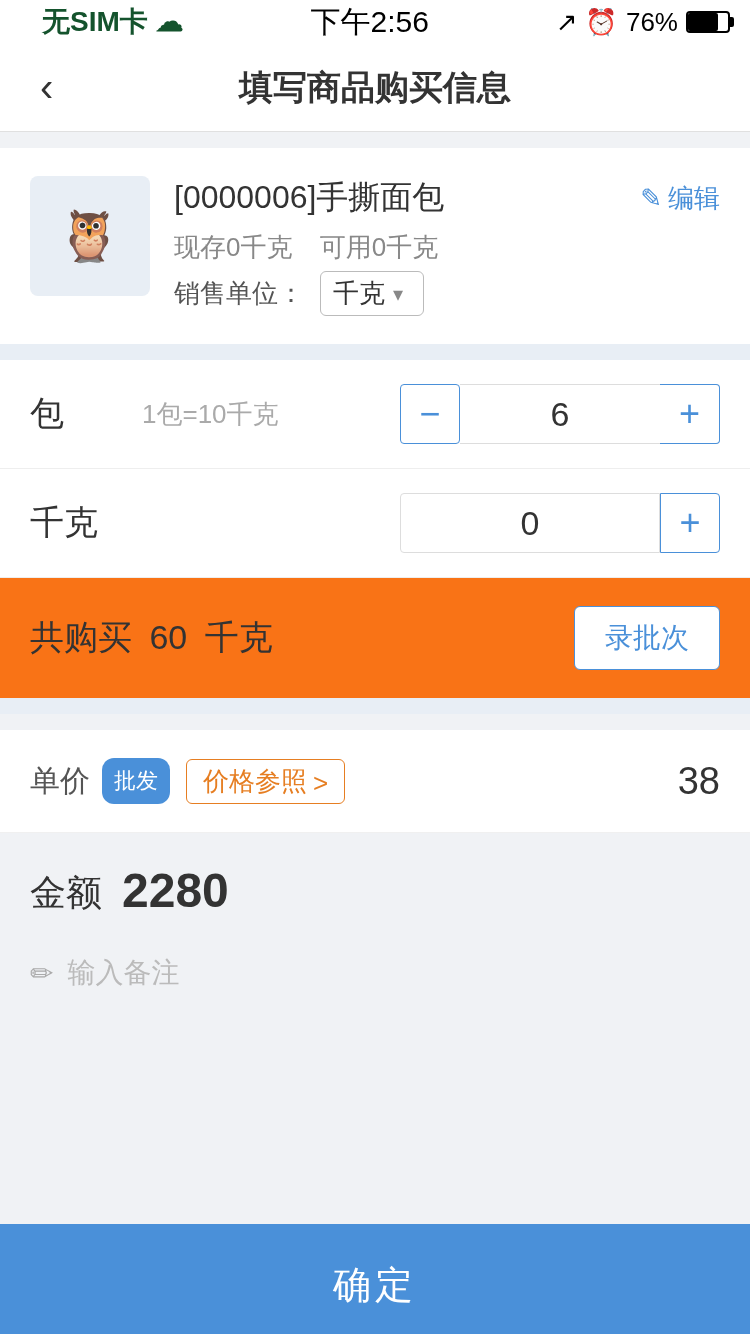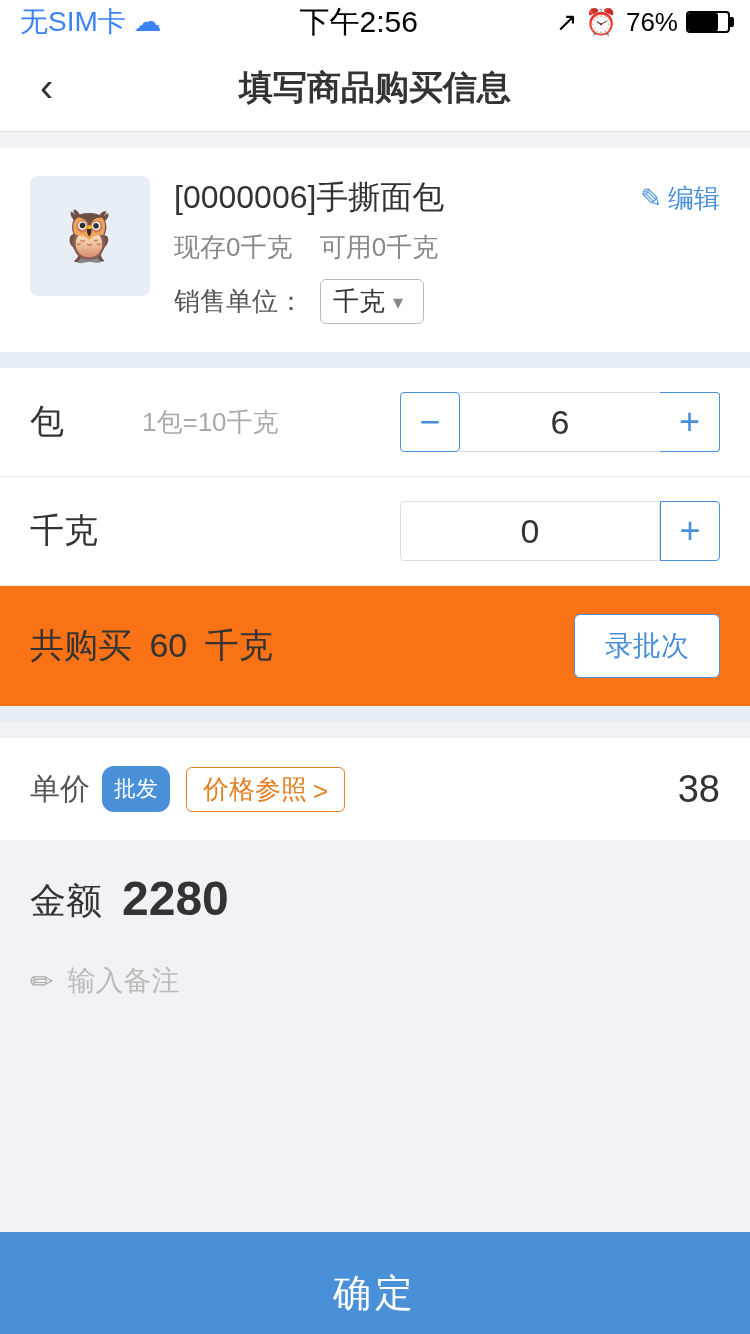--- a/index.html
+++ b/index.html
@@ -18,22 +18,23 @@
       background: #fff;
       height: 44px;
       display: flex;
       align-items: center;
       justify-content: space-between;
       padding: 0 20px;
       font-size: 28px;
     }
     .status-left {
       font-size: 28px;
-      color: #3b82f6;
-      font-weight: 400;
+      color: #14532d;
+      font-weight: 700;
+      margin-left: 22px;
     }
     .status-center {
       font-size: 30px;
       font-weight: 500;
       color: #000;
     }
     .status-right {
       display: flex;
       align-items: center;
       gap: 8px;
@@ -137,21 +138,21 @@
     }
     .product-stock {
       font-size: 26px;
       color: #888;
       margin-top: 10px;
     }
     .product-unit-row {
       display: flex;
       align-items: center;
       gap: 16px;
-      margin-top: 14px;
+      margin-top: 6px;
     }
     .product-unit-label {
       font-size: 26px;
       color: #555;
     }
     .unit-select {
       border: 1px solid #bbb;
       border-radius: 6px;
       padding: 4px 20px 4px 12px;
       font-size: 26px;

